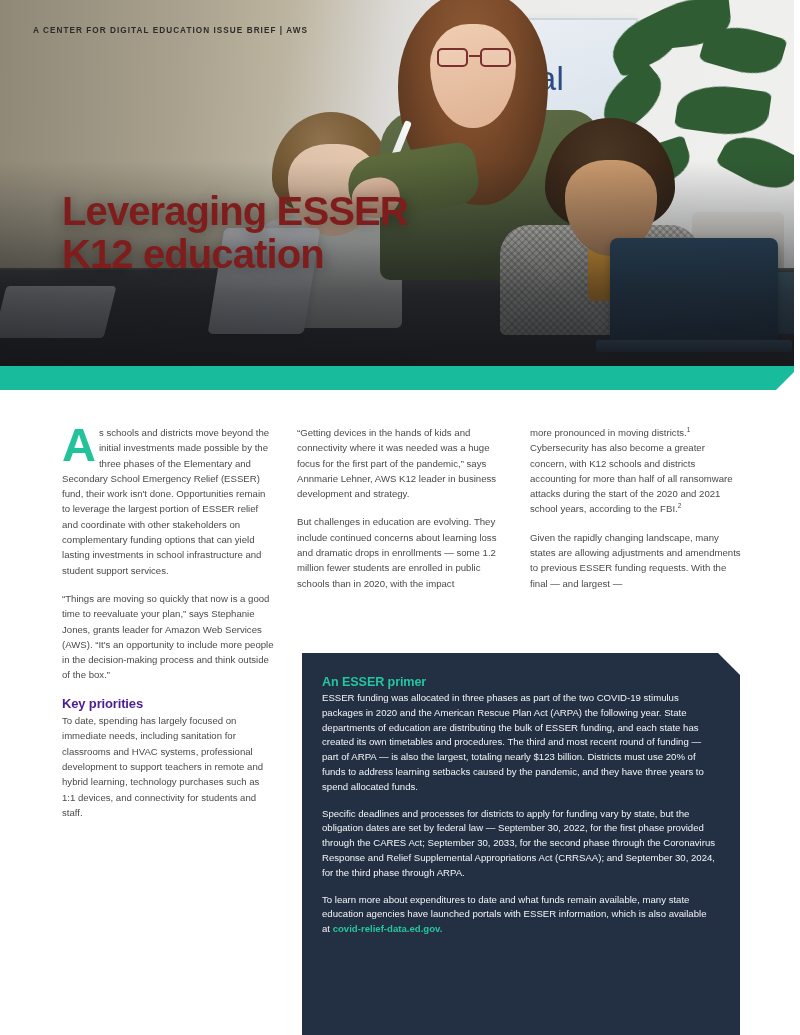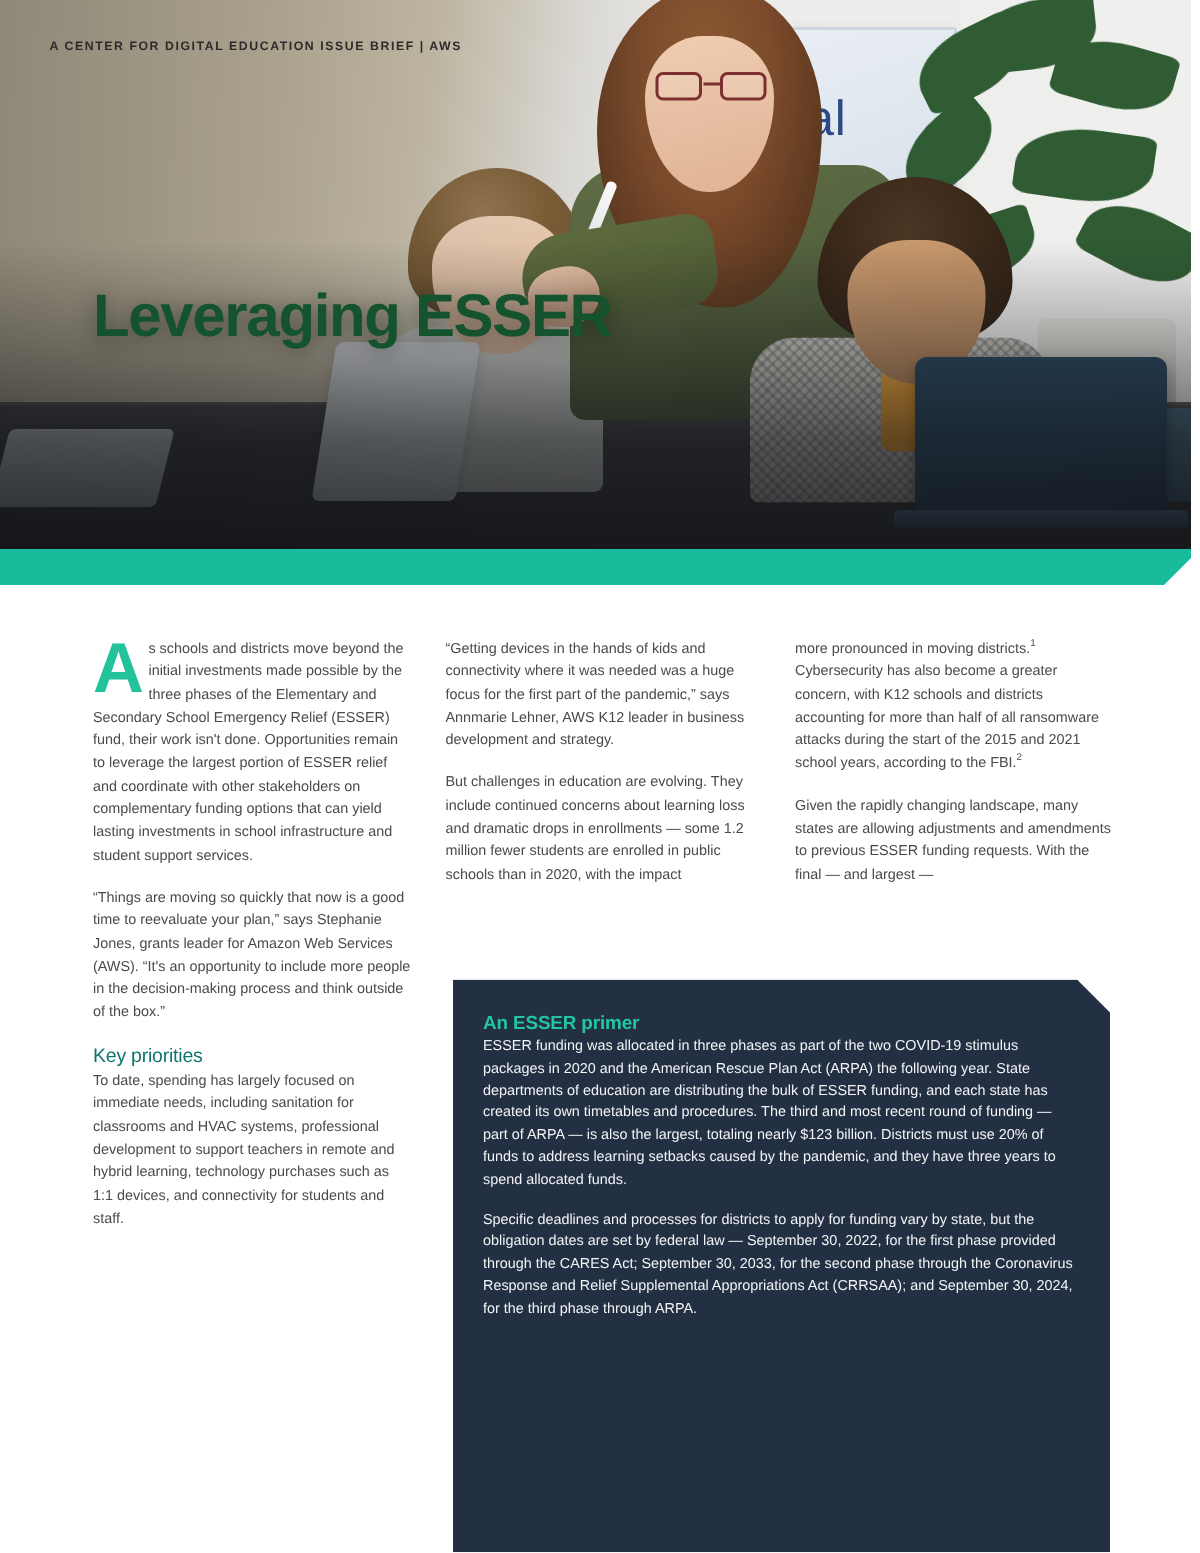--- a/index.html
+++ b/index.html
@@ -234,21 +234,21 @@
   .kicker {
     position: absolute; left: 33px; top: 26px;
     font-size: 8.2px; font-weight: 700;
     letter-spacing: 1.05px;
     color: #2b2b2b;
     z-index: 6;
   }
   .hero-title {
     position: absolute; left: 62px; top: 190px;
     z-index: 6;
-    color: #14532d;
+    color: #7f1d1d;
     font-weight: 700;
     font-size: 40px;
     line-height: 43px;
     letter-spacing: -.9px;
     text-shadow: 0 2px 14px rgba(0,0,0,.40);
   }
   .hero-title .l2, .hero-title .l3 { display: block; }
 
   
   .teal-band {
@@ -279,23 +279,23 @@
   .dropcap {
     float: left;
     font-size: 47px;
     line-height: 37px;
     font-weight: 700;
     color: #22c29a;
     margin: 1px 4px 0 0;
     letter-spacing: -1px;
   }
   .sec-head {
-    color: #0f766e;
+    color: #4c1d95;
     font-size: 13px;
-    font-weight: 400;
+    font-weight: 700;
     margin: 4px 0 2px 0;
     letter-spacing: -.15px;
   }
   sup { font-size: 6.5px; vertical-align: super; line-height: 0; }
 
   
   .callout {
     position: absolute;
     left: 302px; top: 653px;
     width: 438px; height: 382px;
@@ -375,44 +375,46 @@
       <div class="laptop-right"></div>
       <div class="laptop-right-base"></div>
     </div>
 
     <div class="hero-shade"></div>
 
     <div class="kicker">A CENTER FOR DIGITAL EDUCATION ISSUE BRIEF  |  AWS</div>
 
     <div class="hero-title">
       <span class="l1">Leveraging ESSER</span>
+      <span class="l3">K12 education</span>
     </div>
   </div>
 
   <div class="teal-band"></div>
 
   <div class="cols">
 
     <div class="col c1">
       <p><span class="dropcap">A</span><span>s schools and districts move beyond the initial investments made possible by the three phases of the Elementary and Secondary School Emergency Relief (ESSER) fund, their work isn't done. Opportunities remain to leverage the largest portion of ESSER relief and coordinate with other stakeholders on complementary funding options that can yield lasting investments in school infrastructure and student support services.</span></p>
       <p>“Things are moving so quickly that now is a good time to reevaluate your plan,” says Stephanie Jones, grants leader for Amazon Web Services (AWS). “It's an opportunity to include more people in the decision-making process and think outside of the box.”</p>
       <div class="sec-head">Key priorities</div>
       <p>To date, spending has largely focused on immediate needs, including sanitation for classrooms and HVAC systems, professional development to support teachers in remote and hybrid learning, technology purchases such as 1:1 devices, and connectivity for students and staff.</p>
     </div>
 
     <div class="col c2">
       <p>“Getting devices in the hands of kids and connectivity where it was needed was a huge focus for the first part of the pandemic,” says Annmarie Lehner, AWS K12 leader in business development and strategy.</p>
       <p>But challenges in education are evolving. They include continued concerns about learning loss and dramatic drops in enrollments — some 1.2 million fewer students are enrolled in public schools than in 2020, with the impact</p>
     </div>
 
     <div class="col c3">
-      <p><span>more pronounced in moving districts.</span><sup>1</sup><span> Cybersecurity has also become a greater concern, with K12 schools and districts accounting for more than half of all ransomware attacks during the start of the 2015 and 2021 school years, according to the FBI.</span><sup>2</sup></p>
+      <p><span>more pronounced in moving districts.</span><sup>1</sup><span> Cybersecurity has also become a greater concern, with K12 schools and districts accounting for more than half of all ransomware attacks during the start of the 2020 and 2021 school years, according to the FBI.</span><sup>2</sup></p>
       <p>Given the rapidly changing landscape, many states are allowing adjustments and amendments to previous ESSER funding requests. With the final — and largest —</p>
     </div>
   </div>
 
   <div class="callout">
     <div class="callout-head">An ESSER primer</div>
     <p>ESSER funding was allocated in three phases as part of the two COVID-19 stimulus packages in 2020 and the American Rescue Plan Act (ARPA) the following year. State departments of education are distributing the bulk of ESSER funding, and each state has created its own timetables and procedures. The third and most recent round of funding — part of ARPA — is also the largest, totaling nearly $123 billion. Districts must use 20% of funds to address learning setbacks caused by the pandemic, and they have three years to spend allocated funds.</p>
     <p>Specific deadlines and processes for districts to apply for funding vary by state, but the obligation dates are set by federal law — September 30, 2022, for the first phase provided through the CARES Act; September 30, 2033, for the second phase through the Coronavirus Response and Relief Supplemental Appropriations Act (CRRSAA); and September 30, 2024, for the third phase through ARPA.</p>
+    <p><span>To learn more about expenditures to date and what funds remain available, many state education agencies have launched portals with ESSER information, which is also available at </span><span class="link">covid-relief-data.ed.gov.</span></p>
   </div>
 
 </div>
 
 </body></html>

